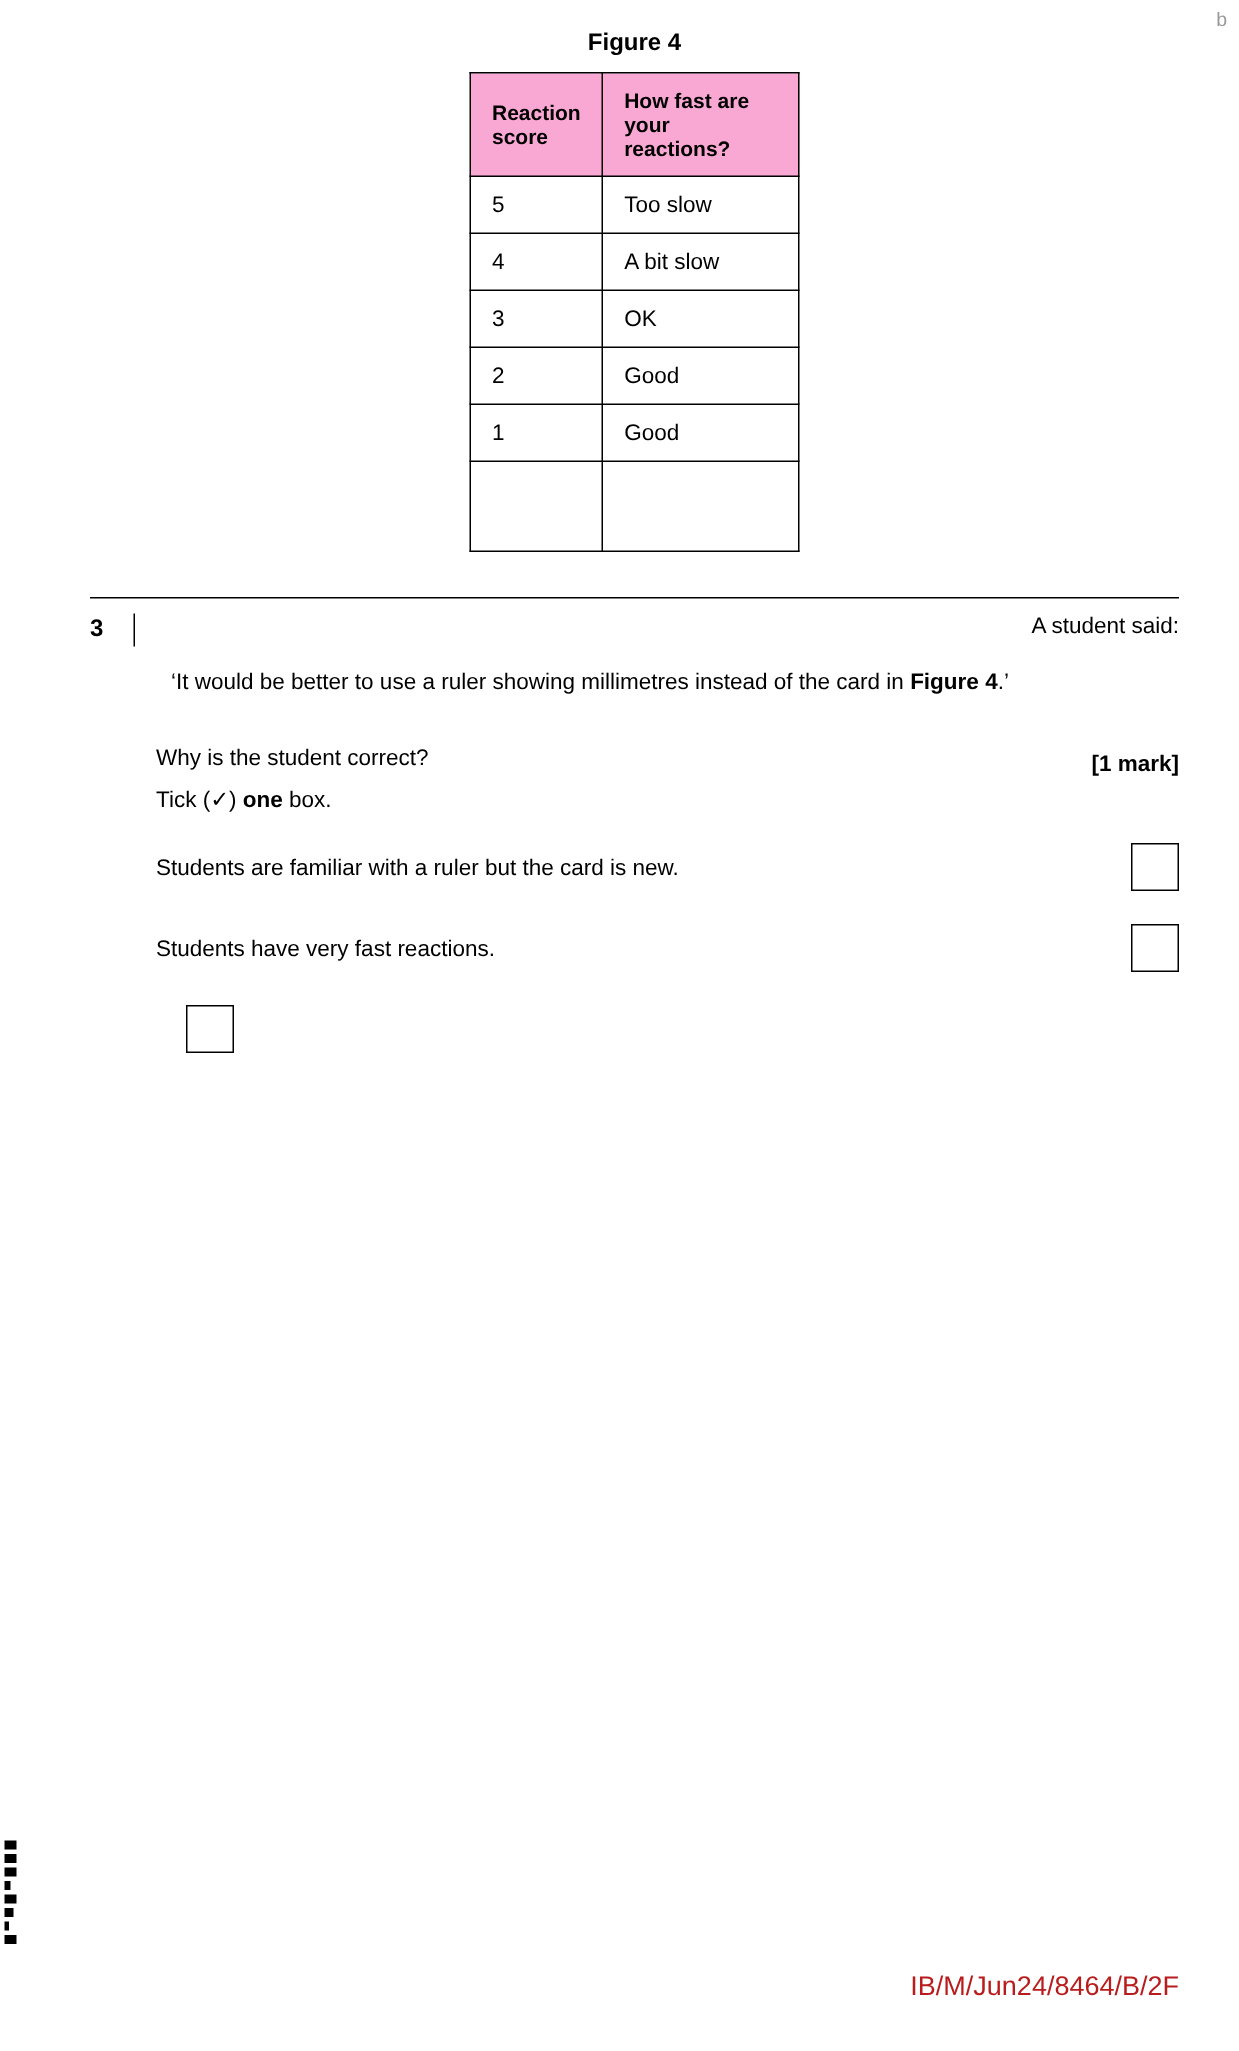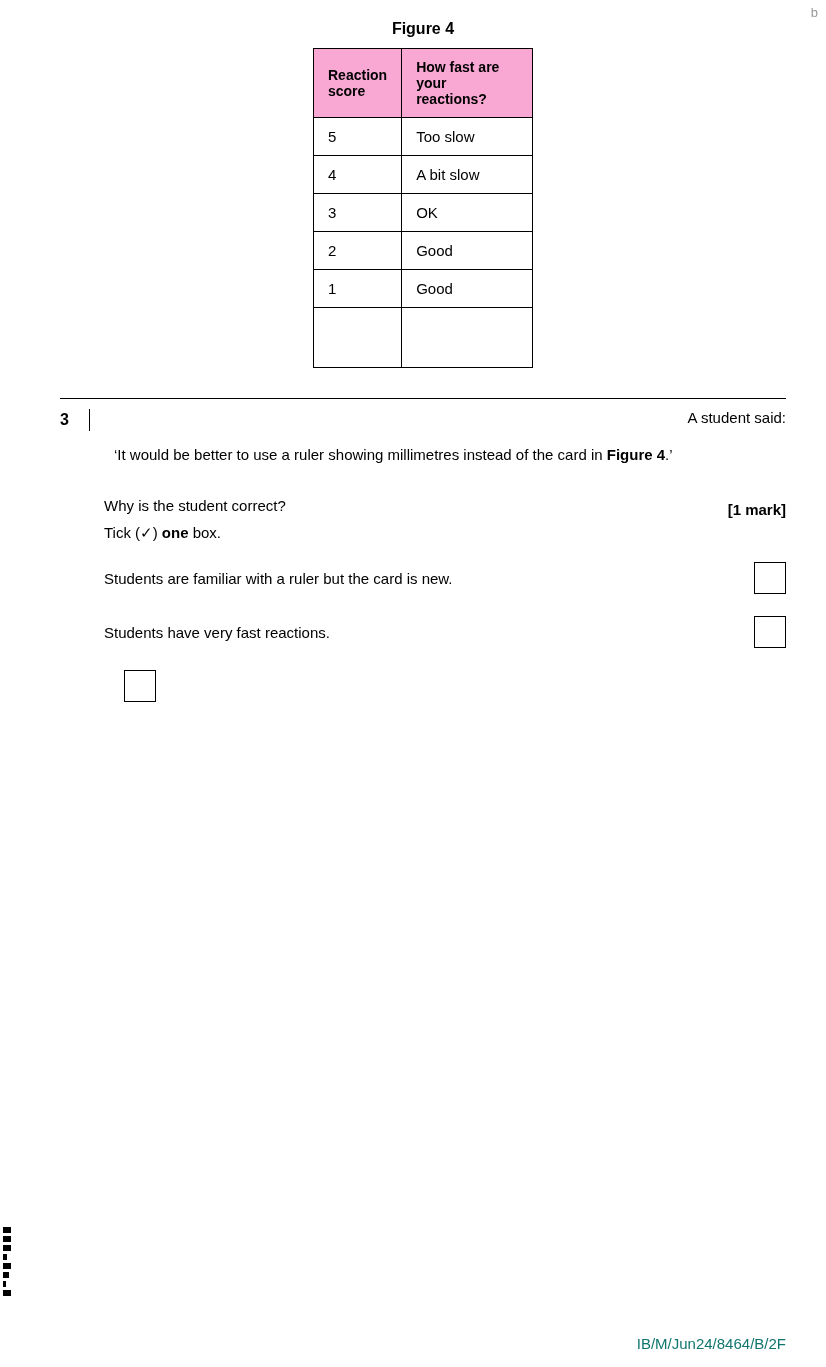--- a/index.html
+++ b/index.html
@@ -177,24 +177,24 @@
     }
 
     .bar-line {
       width: 8px;
       height: 6px;
       background: #000;
     }
 
     .footer-text {
       position: absolute;
-      bottom: 15px;
+      bottom: 32px;
       right: 40px;
-      font-size: 15px;
-      color: #0f766e;
+      font-size: 18px;
+      color: #b91c1c;
     }
 
     .right-corner {
       position: absolute;
       top: 0;
       right: 0;
       font-size: 13px;
       color: #999;
       padding: 5px 8px;
     }

